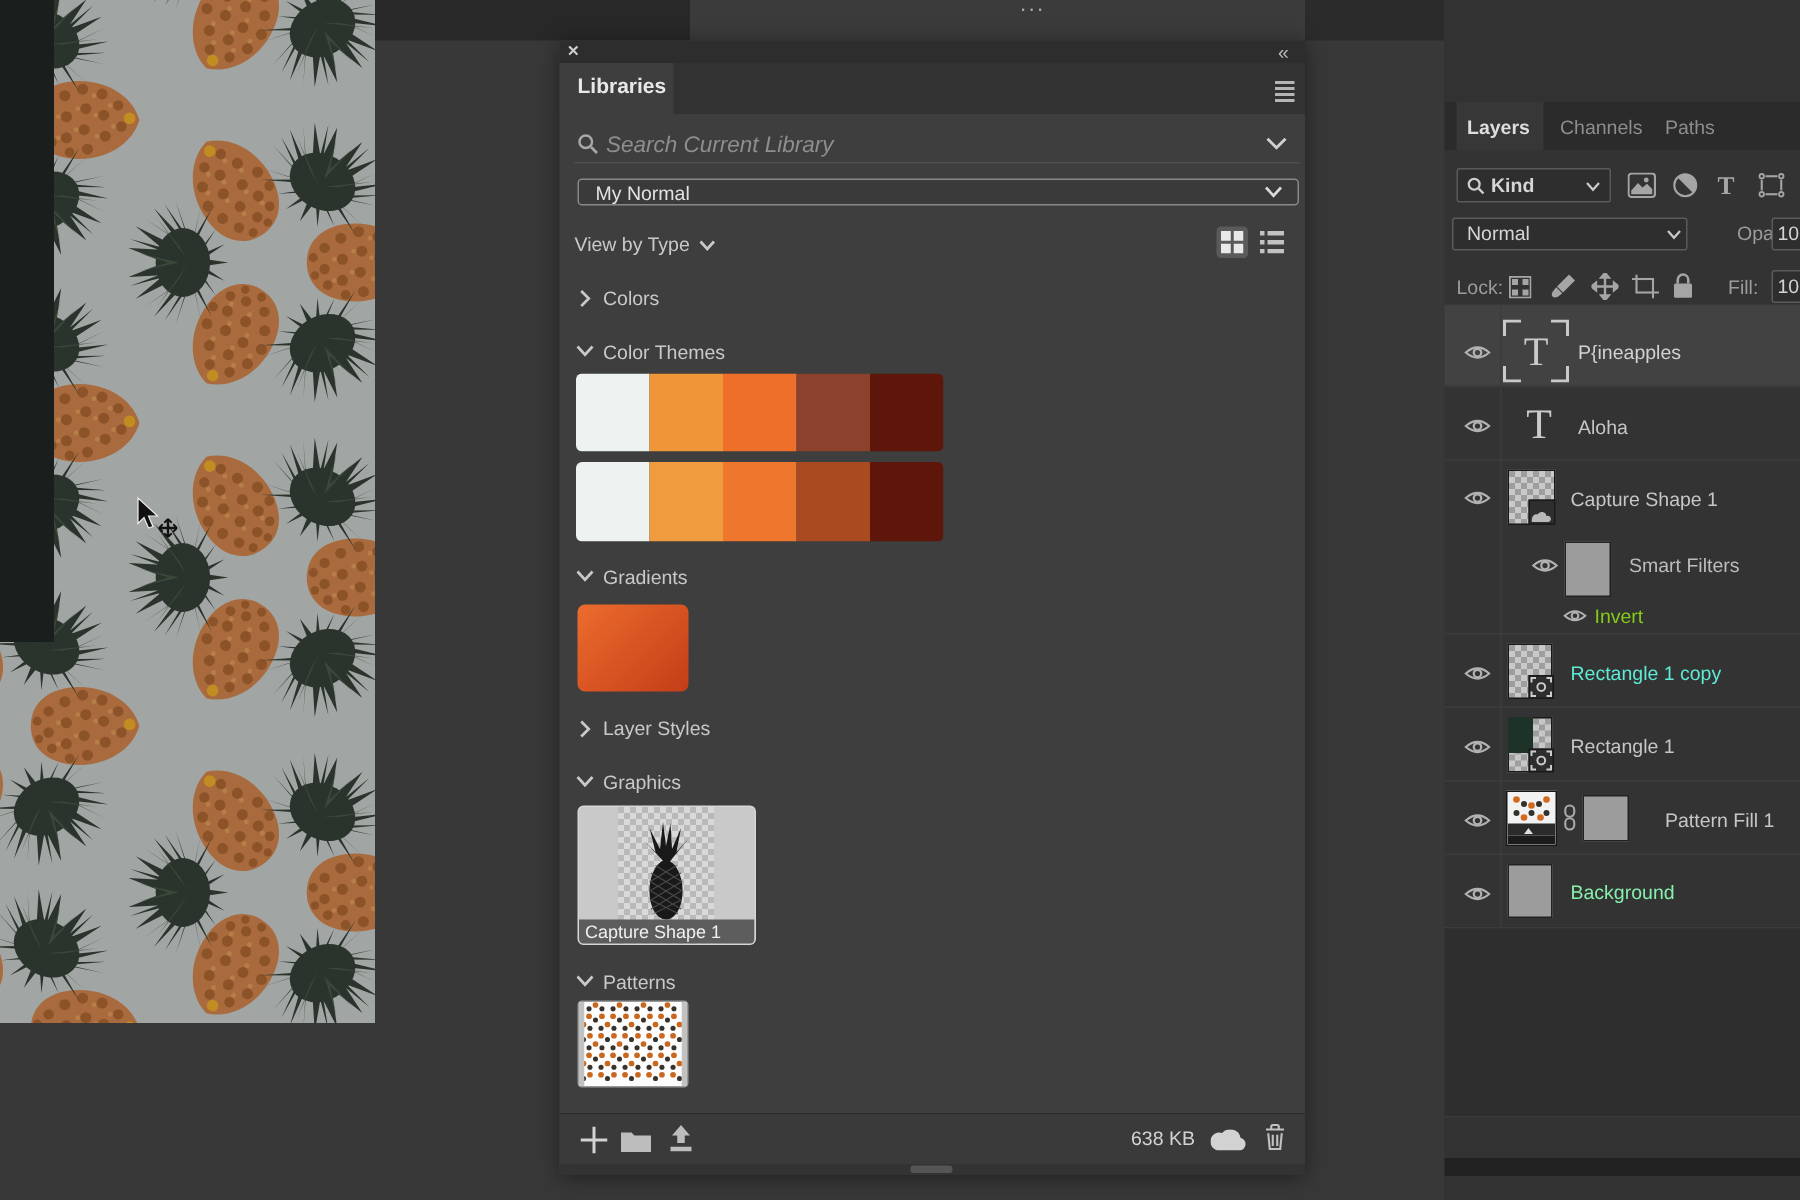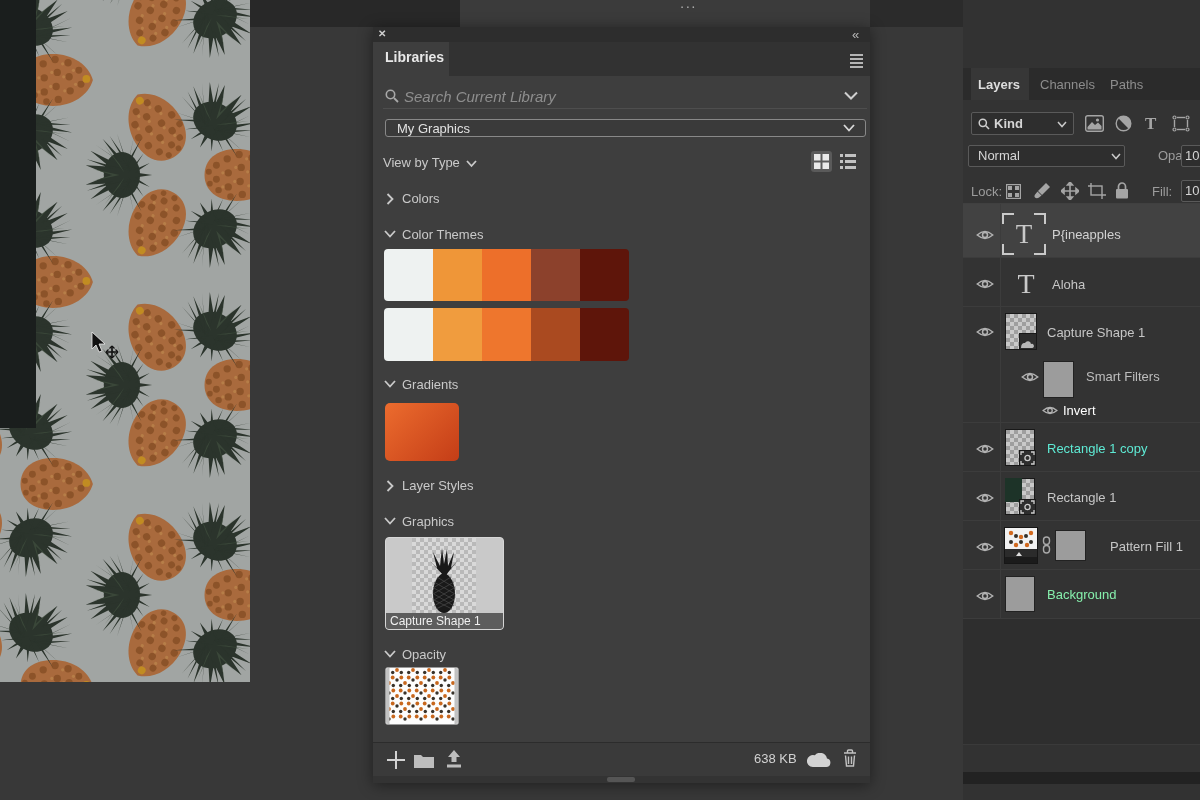--- a/index.html
+++ b/index.html
@@ -131,21 +131,21 @@
       <circle cx="5.5" cy="5.5" r="4.2" fill="none" stroke="#a9a9a9" stroke-width="1.6"></circle>
       <path d="M9 9 L13 13" stroke="#a9a9a9" stroke-width="1.8"></path>
     </svg>
     <div class="abs" style="left:31px;top:61px;color:#8e8e8e;font-size:15px;font-style:italic;">Search Current Library</div>
     <svg class="abs" style="left:471px;top:64px;" width="14" height="9" viewBox="0 0 14 9">
       <path d="M1,1.5 L7,7.5 L13,1.5" fill="none" stroke="#cfcfcf" stroke-width="2"></path>
     </svg>
     <div class="abs" style="left:10px;top:81px;width:484px;height:1px;background:#4e4e4e;"></div>
 
     <div class="abs" style="left:12px;top:92px;width:481px;height:18px;border:1px solid #888;border-radius:3px;background:#3a3a3a;"></div>
-    <div class="abs" style="left:24px;top:94px;color:#e2e2e2;font-size:13px;">My Graphics</div>
+    <div class="abs" style="left:24px;top:94px;color:#e2e2e2;font-size:13px;">My Normal</div>
     <svg class="abs" style="left:470px;top:97px;" width="12" height="8" viewBox="0 0 12 8">
       <path d="M1,1 L6,6.5 L11,1" fill="none" stroke="#d9d9d9" stroke-width="1.8"></path>
     </svg>
 
     <div class="abs" style="left:10px;top:128px;color:#c9c9c9;font-size:13px;">View by Type</div>
     <svg class="abs" style="left:93px;top:133px;" width="11" height="8" viewBox="0 0 11 8">
       <path d="M1,1 L5.5,6 L10,1" fill="none" stroke="#c9c9c9" stroke-width="1.8"></path>
     </svg>
     <div class="abs" style="left:438px;top:124px;width:21px;height:21px;background:#5a5a5a;border-radius:3px;"></div>
     <svg class="abs" style="left:441px;top:127px;" width="15" height="15" viewBox="0 0 15 15">
@@ -227,21 +227,21 @@
             <path d="M10,-4 L-10,8 M10,2 L-10,14 M10,8 L-8,17 M10,-10 L-11,2 M7,-15 L-11,-4"></path>
           </g>
         </g>
       </svg>
       <div class="abs" style="left:0;top:75px;width:117px;height:17px;background:#5d5d5d;color:#f0f0f0;font-size:12px;padding:1px 0 0 4px;">Capture Shape 1</div>
     </div>
 
     <svg class="abs" style="left:11px;top:623px;" width="12" height="8" viewBox="0 0 12 8">
       <path d="M1,1 L6,6.5 L11,1" fill="none" stroke="#c9c9c9" stroke-width="1.8"></path>
     </svg>
-    <div class="abs" style="left:29px;top:620px;color:#c9c9c9;font-size:13px;">Opacity</div>
+    <div class="abs" style="left:29px;top:620px;color:#c9c9c9;font-size:13px;">Patterns</div>
 
     <div class="abs" style="left:12px;top:640px;width:74px;height:58px;border-radius:3px;background:#ffffff;overflow:hidden;border:1px solid #9a9a9a;">
       <svg width="72" height="56" viewBox="0 0 72 56">
         <rect width="72" height="56" fill="#fdfdfd"></rect>
         <defs>
           <g id="mw">
             <g fill="#c8671d">
               <circle cx="0" cy="-5" r="1.9"></circle>
                 <circle cx="4.3" cy="2.5" r="1.9"></circle>
                 <circle cx="-4.3" cy="2.5" r="1.9"></circle>
@@ -435,21 +435,21 @@
     <svg class="abs eye" style="left:58px;top:371px;" width="18" height="12" viewBox="0 0 18 12">
         <path d="M1.2,6 Q9,-0.8 16.8,6 Q9,12.8 1.2,6 Z" fill="none" stroke="#b2b2b2" stroke-width="1.4"></path>
         <circle cx="9" cy="6" r="2.5" fill="none" stroke="#b2b2b2" stroke-width="1.5"></circle>
       </svg>
     <div class="abs" style="left:80px;top:361px;width:31px;height:37px;background:#9c9c9c;border:1px solid #222;"></div>
     <div class="abs" style="left:123px;top:369px;color:#bdbdbd;font-size:13px;">Smart Filters</div>
     <svg class="abs eye" style="left:79px;top:405px;" width="16" height="11" viewBox="0 0 18 12">
         <path d="M1.2,6 Q9,-0.8 16.8,6 Q9,12.8 1.2,6 Z" fill="none" stroke="#b2b2b2" stroke-width="1.4"></path>
         <circle cx="9" cy="6" r="2.5" fill="none" stroke="#b2b2b2" stroke-width="1.5"></circle>
       </svg>
-    <div class="abs" style="left:100px;top:403px;color:#ffffff;font-size:13px;">Invert</div>
+    <div class="abs" style="left:100px;top:403px;color:#84cc16;font-size:13px;">Invert</div>
 
     <div class="abs" style="left:0;top:422px;width:237px;height:1px;background:#3c3c3c;"></div>
     <svg class="abs eye" style="left:13px;top:443px;" width="18" height="12" viewBox="0 0 18 12">
         <path d="M1.2,6 Q9,-0.8 16.8,6 Q9,12.8 1.2,6 Z" fill="none" stroke="#b2b2b2" stroke-width="1.4"></path>
         <circle cx="9" cy="6" r="2.5" fill="none" stroke="#b2b2b2" stroke-width="1.5"></circle>
       </svg>
     <div class="abs chk" style="left:42px;top:429px;width:30px;height:37px;"></div>
     <div class="abs" style="left:56px;top:450px;width:17px;height:16px;background:#2e2e2e;border:1px solid #191919;"></div>
     <svg class="abs" style="left:57px;top:451px;" width="15" height="14" viewBox="0 0 15 14">
       <g fill="none" stroke="#cdcdcd" stroke-width="1.3">

